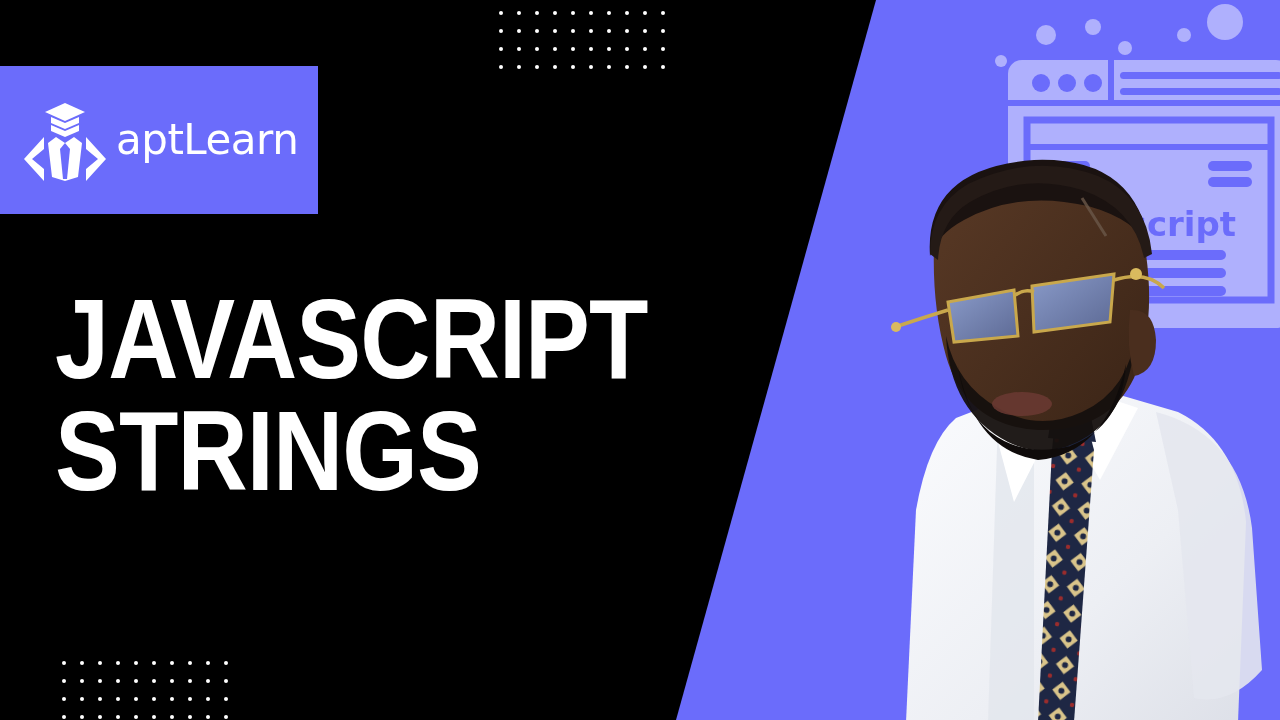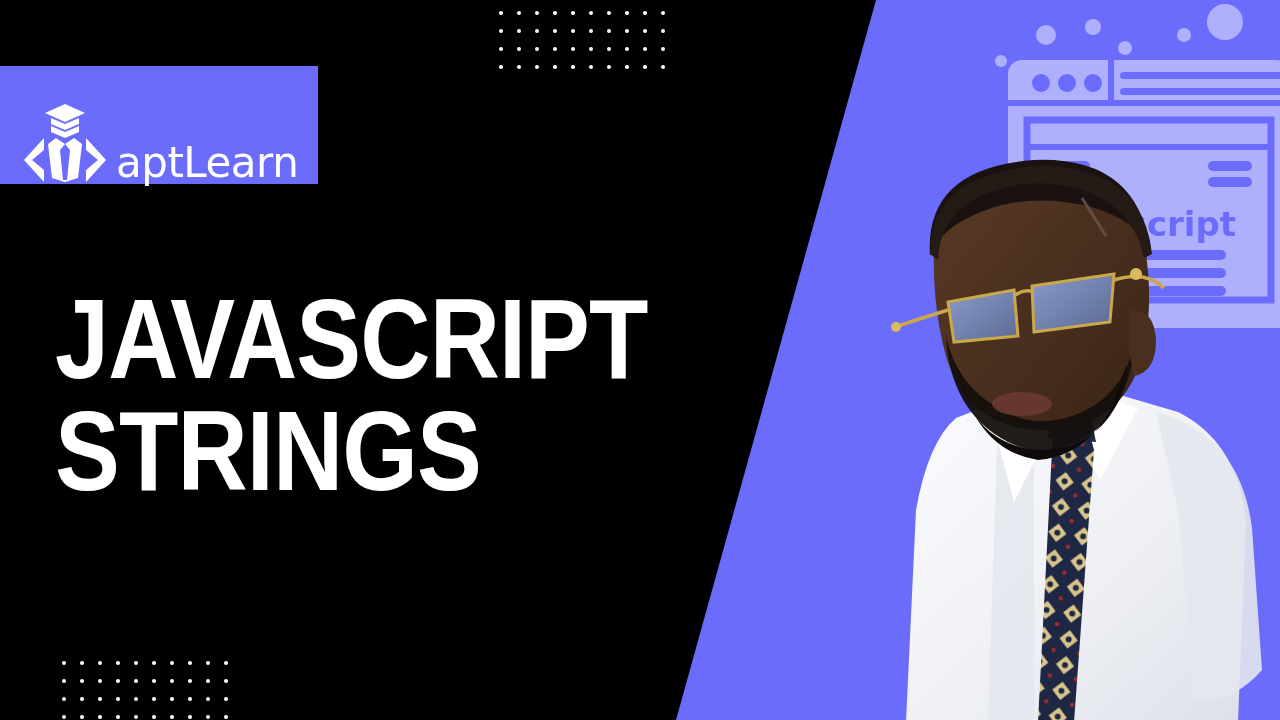--- a/index.html
+++ b/index.html
@@ -42,24 +42,24 @@
     width:452px; height:572px;
     z-index:3;
     overflow:hidden;
   }
   .person svg{ display:block; width:100%; height:100%; }
 
   
   .logo-badge{
     position:absolute;
     left:0px; top:66px;
-    width:318px; height:118px;
+    width:318px; height:148px;
     background:#6B6CFB;
     z-index:4;
-    display:flex; align-items:flex-end;
+    display:flex; align-items:center;
   }
   .logo-mark{
     width:86px; height:86px;
     margin-left:22px;
     flex:0 0 auto;
   }
   .logo-mark svg{ display:block; width:100%; height:100%; }
   .logo-word{
     color:#ffffff;
     font-family:"DejaVu Sans", sans-serif;

